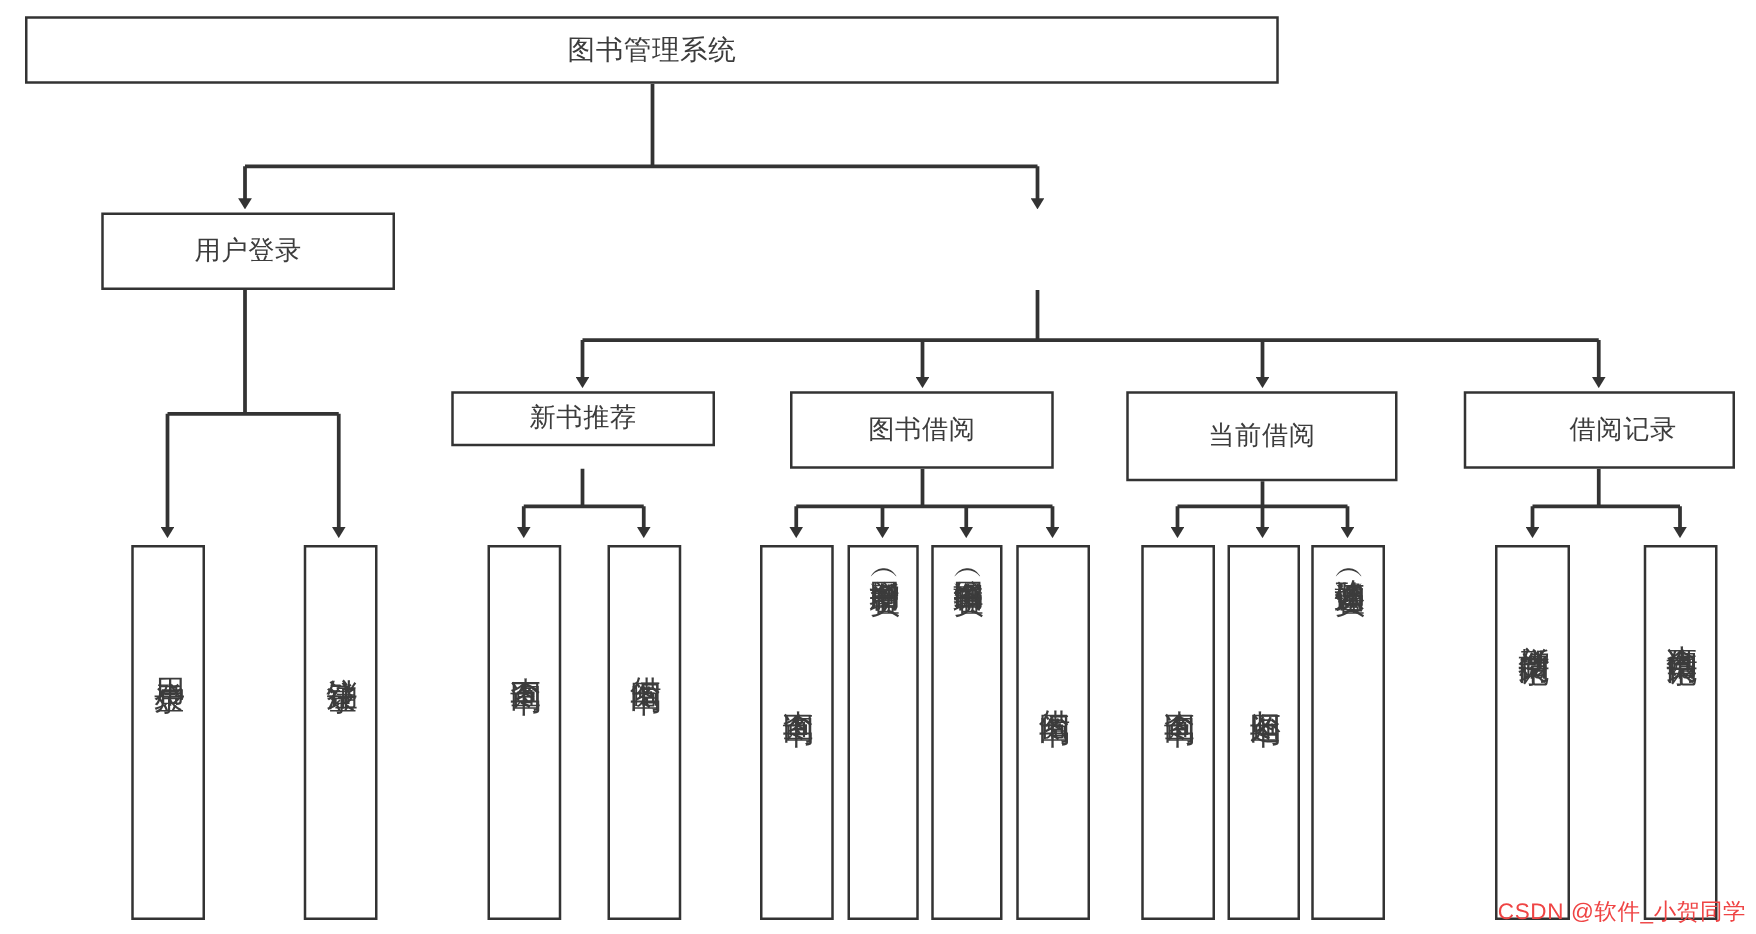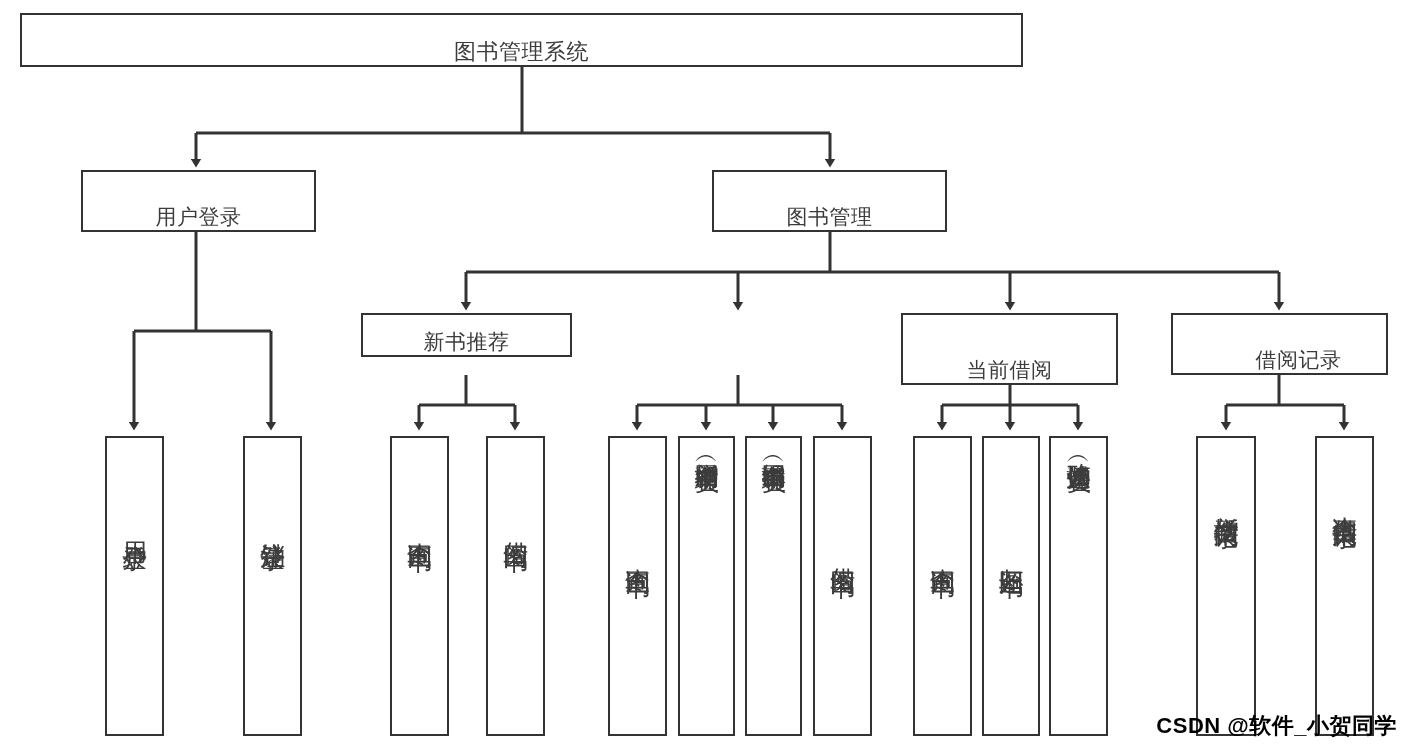--- a/index.html
+++ b/index.html
@@ -24,21 +24,21 @@
     width: 1405px;
     height: 747px;
     pointer-events: none;
   }
   .node {
     position: absolute;
     box-sizing: border-box;
     background: #ffffff;
     border: 2px solid #333333;
     display: flex;
-    align-items: flex-end;
+    align-items: center;
     justify-content: center;
     color: #3c3c3c;
     z-index: 2;
   }
   .node .lbl {
     display: block;
     text-align: center;
     line-height: 1.18;
     letter-spacing: 0.5px;
     white-space: nowrap;
@@ -73,26 +73,25 @@
   .node.leaf.mid2 .lbl {
     padding-top: 78px;
   }
   .node.leaf.mid3 .lbl {
     padding-top: 104px;
   }
   #watermark {
     position: absolute;
     right: 8px;
     bottom: 6px;
-    font-size: 22px;
-    color: #000000;
+    font-size: 18px;
+    color: #ef4444;
     letter-spacing: 0.5px;
     z-index: 5;
     white-space: nowrap;
-    font-weight: bold;
   }
 </style>
 </head>
 <body>
 
 <div id="canvas">
 
   <svg id="wires" viewBox="0 0 1405 747">
     <defs>
       <marker id="arrow" markerWidth="9" markerHeight="11" refX="1.5" refY="5.5" orient="auto" markerUnits="userSpaceOnUse">
@@ -143,27 +142,27 @@
     </g>
   </svg>
 
   <div class="node root horiz" style="left:20px; top:13px; width:1003px; height:54px;">
     <span class="lbl">图书管理系统</span>
   </div>
 
   <div class="node horiz" style="left:81px; top:170px; width:235px; height:62px;">
     <span class="lbl">用户登录</span>
   </div>
-  <div class="node horiz" style="left:712px; top:170px; width:235px; height:62px;">
-    <span class="lbl">图书管理</span>
-  </div>
 
   <div class="node horiz" style="left:361px; top:313px; width:211px; height:44px;">
     <span class="lbl">新书推荐</span>
   </div>
+  <div class="node horiz" style="left:632px; top:313px; width:211px; height:62px;">
+    <span class="lbl">图书借阅</span>
+  </div>
   <div class="node horiz" style="left:901px; top:313px; width:217px; height:72px;">
     <span class="lbl">当前借阅</span>
   </div>
   <div class="node horiz" style="left:1171px; top:313px; width:217px; height:62px;padding-left:38px;">
     <span class="lbl">借阅记录</span>
   </div>
 
   <div class="node leaf mid2" style="left:105px; top:436px; width:59px; height:300px;">
     <span class="lbl">用户登录</span>
   </div>

